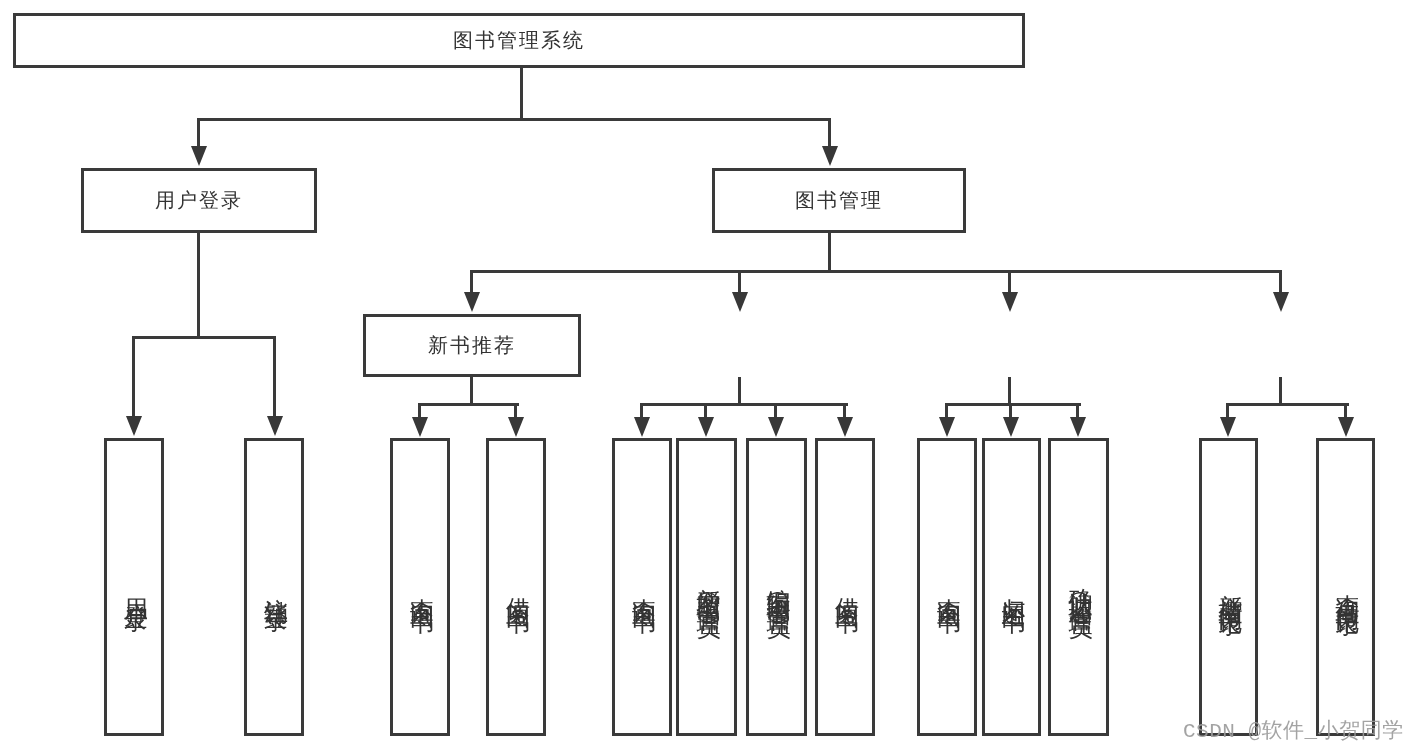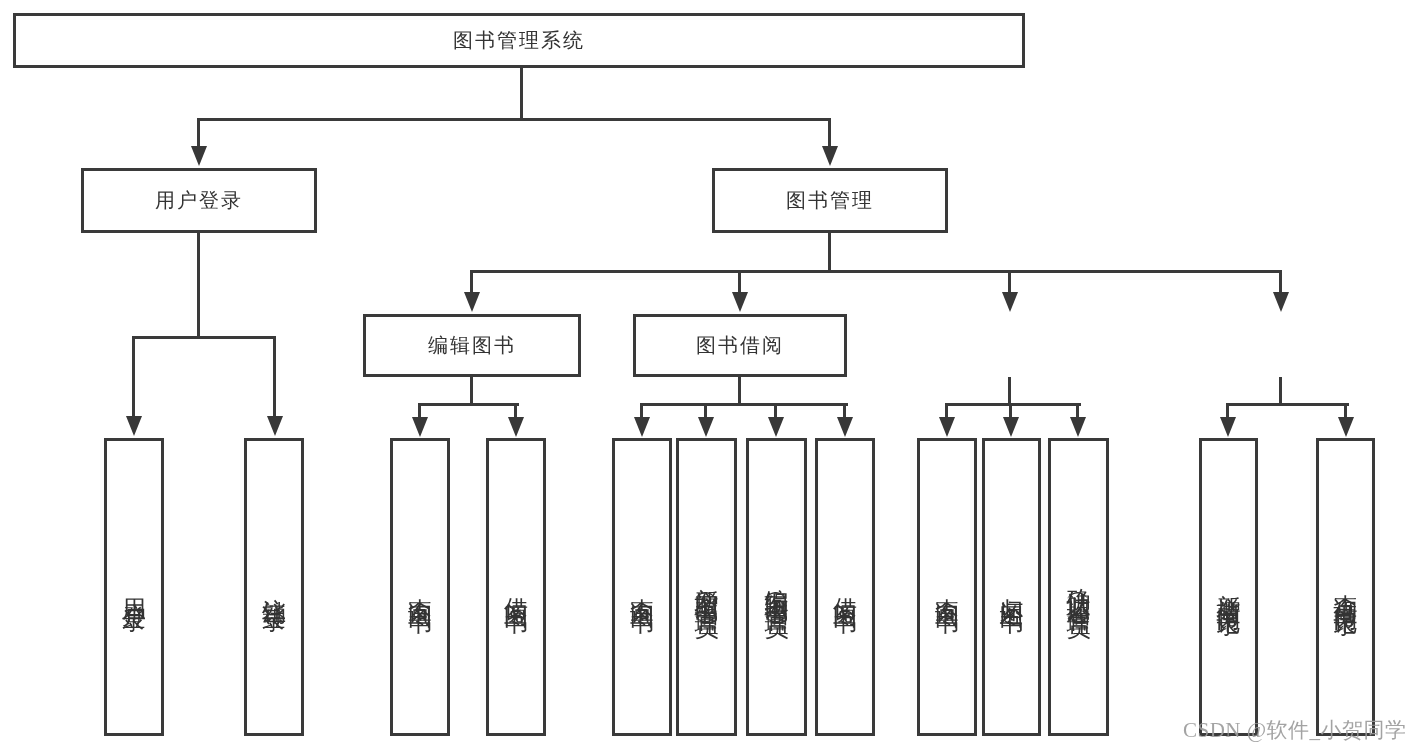--- a/index.html
+++ b/index.html
@@ -1,21 +1,21 @@
 <!DOCTYPE html>
 <html><head>
 <meta charset="utf-8">
 <style>
   html, body { margin: 0; padding: 0; background: #ffffff; }
   .canvas {
     position: relative;
     width: 1405px;
     height: 747px;
     background: #ffffff;
-    font-family: Liberation Serif, serif;
+    font-family: Liberation Mono, monospace;
     overflow: hidden;
   }
   
   .box {
     position: absolute;
     box-sizing: border-box;
     background: #ffffff;
     border: 3px solid #3a3a3a;
     color: #333333;
     display: flex;
@@ -69,42 +69,41 @@
   <div class="box h-box" style="left:13px; top:13px; width:1012px; height:55px;">图书管理系统</div>
 
   <div class="vl" style="left:520px; top:68px; height:53px;"></div>
   <div class="hl" style="left:197px; top:118px; width:634px;"></div>
   <div class="vl" style="left:197px; top:118px; height:34px;"></div>
   <div class="vl" style="left:828px; top:118px; height:34px;"></div>
   <div class="arr" style="left:191px; top:146px;"></div>
   <div class="arr" style="left:822px; top:146px;"></div>
 
   <div class="box h-box" style="left:81px; top:168px; width:236px; height:65px;">用户登录</div>
-  <div class="box h-box" style="left:712px; top:168px; width:236px; height:65px;">图书管理</div>
+  <div class="box h-box" style="left:712px; top:168px; width:254px; height:65px;">图书管理</div>
 
   <div class="vl" style="left:197px; top:233px; height:106px;"></div>
   <div class="hl" style="left:132px; top:336px; width:144px;"></div>
   <div class="vl" style="left:132px; top:336px; height:86px;"></div>
   <div class="vl" style="left:273px; top:336px; height:86px;"></div>
   <div class="arr" style="left:126px; top:416px;"></div>
   <div class="arr" style="left:267px; top:416px;"></div>
 
   <div class="vl" style="left:828px; top:233px; height:40px;"></div>
   <div class="hl" style="left:470px; top:270px; width:812px;"></div>
   <div class="vl" style="left:470px; top:270px; height:28px;"></div>
   <div class="vl" style="left:738px; top:270px; height:28px;"></div>
   <div class="vl" style="left:1008px; top:270px; height:28px;"></div>
   <div class="vl" style="left:1279px; top:270px; height:28px;"></div>
   <div class="arr" style="left:464px; top:292px;"></div>
   <div class="arr" style="left:732px; top:292px;"></div>
   <div class="arr" style="left:1002px; top:292px;"></div>
   <div class="arr" style="left:1273px; top:292px;"></div>
 
-  <div class="box h-box" style="left:363px; top:314px; width:218px; height:63px;">编辑图书</div>
-  <div class="box h-box" style="left:633px; top:314px; width:214px; height:63px;">图书借阅</div>
+  <div class="box h-box" style="left:363px; top:314px; width:218px; height:63px;">新书推荐</div>
 
   <div class="vl" style="left:470px; top:377px; height:29px;"></div>
   <div class="hl" style="left:418px; top:403px; width:101px;"></div>
   <div class="vl" style="left:418px; top:403px; height:19px;"></div>
   <div class="vl" style="left:514px; top:403px; height:19px;"></div>
   <div class="arr" style="left:412px; top:417px;"></div>
   <div class="arr" style="left:508px; top:417px;"></div>
 
   <div class="vl" style="left:738px; top:377px; height:29px;"></div>
   <div class="hl" style="left:640px; top:403px; width:208px;"></div>

